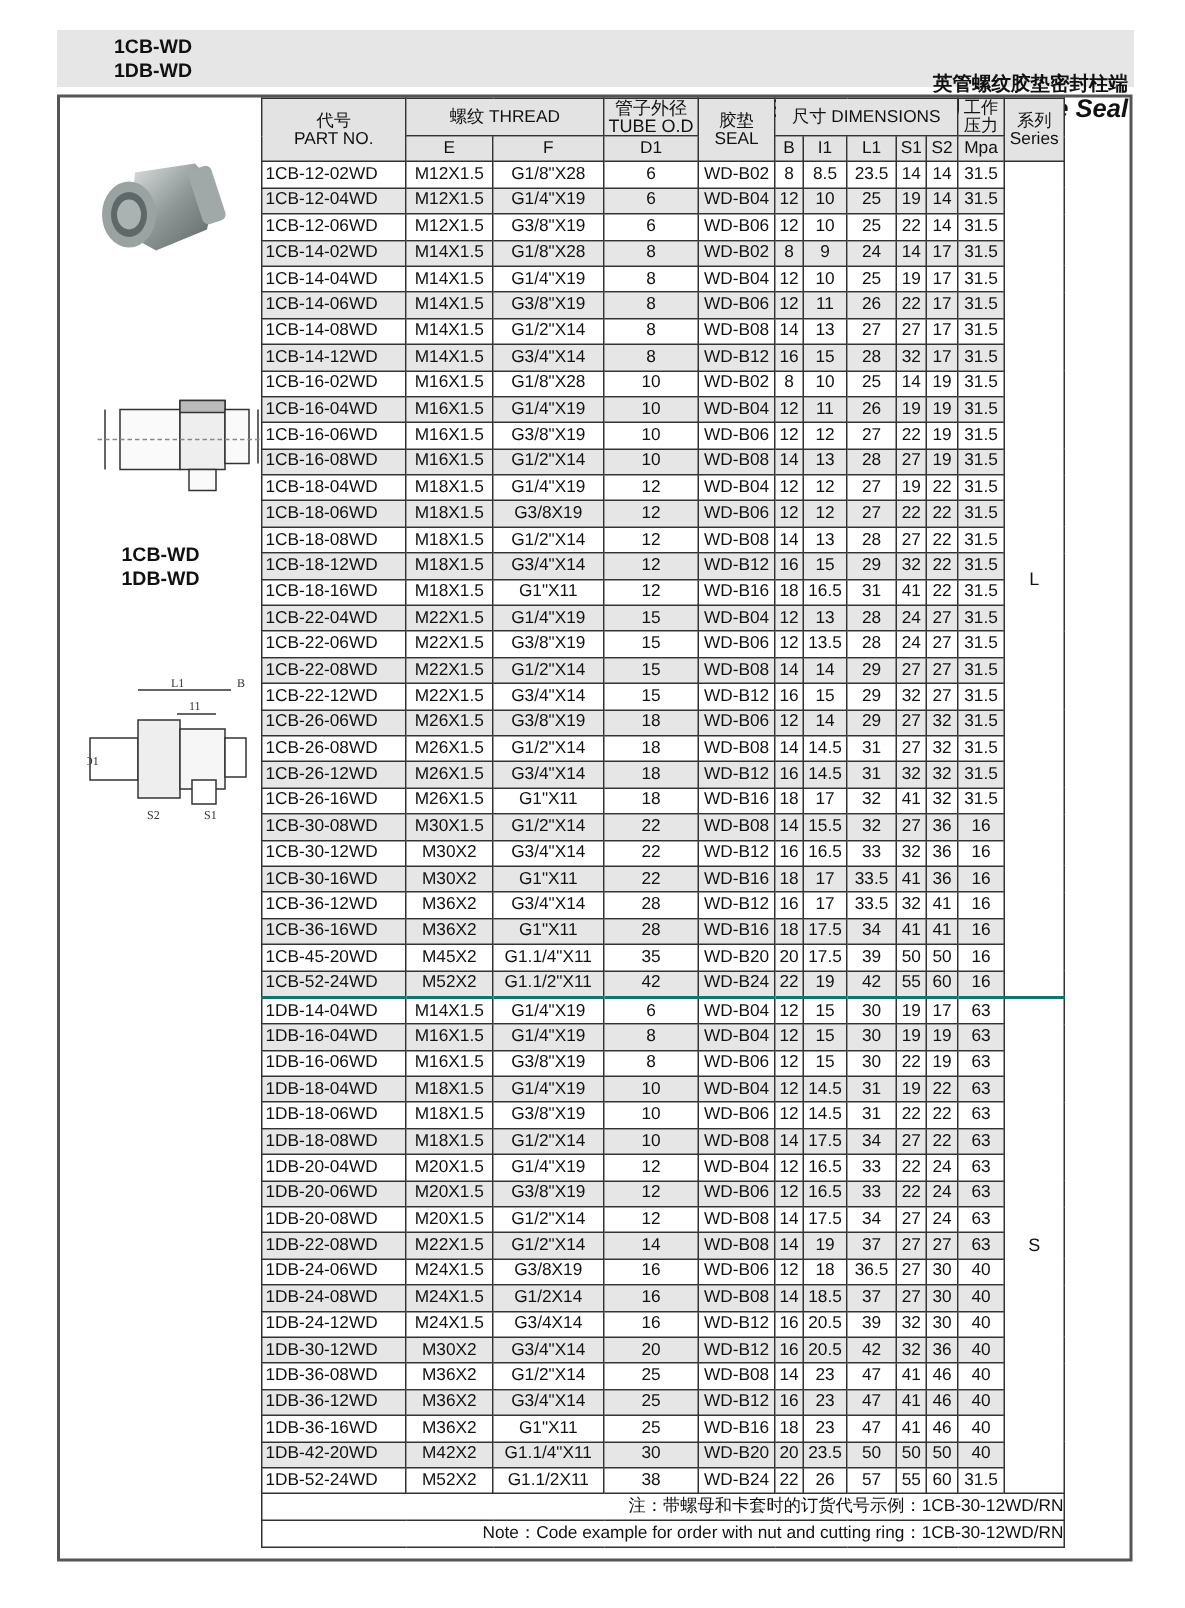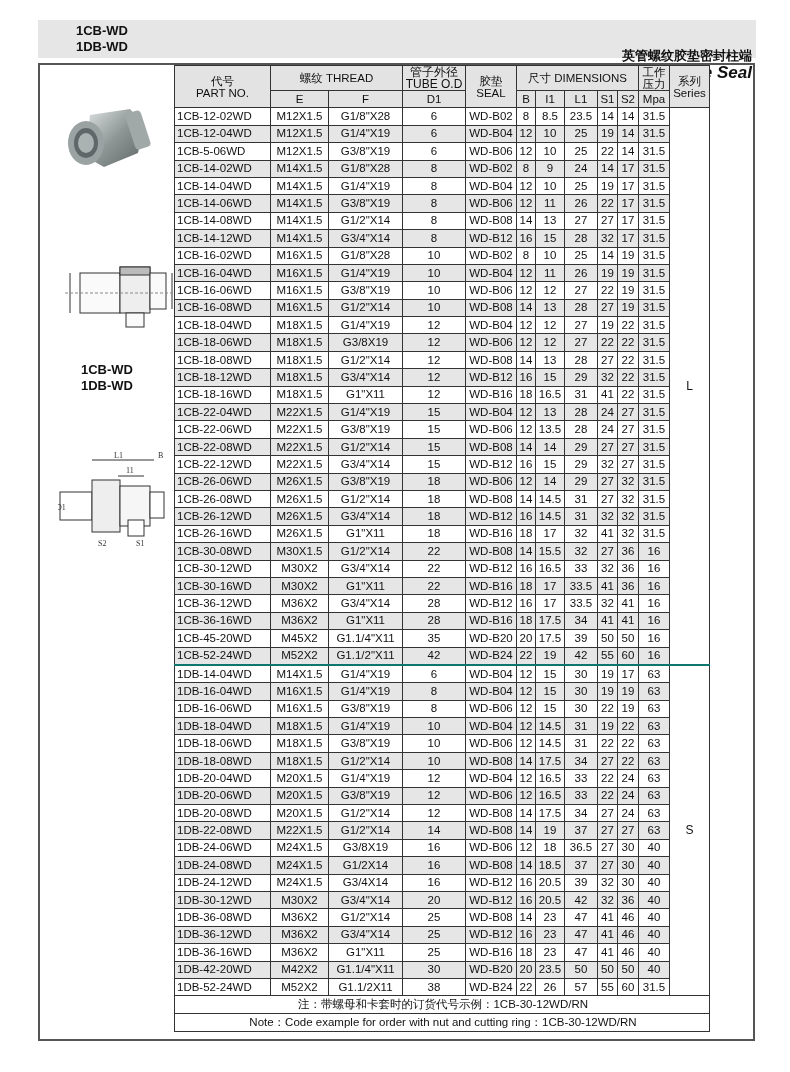--- a/index.html
+++ b/index.html
@@ -15,21 +15,21 @@
   .draw1{position:absolute;left:20px;top:190px;width:115px;height:75px;}
   .draw2{position:absolute;left:18px;top:385px;width:120px;height:100px;}
   .lbl{position:absolute;left:0;width:134px;text-align:center;font-weight:bold;font-size:13px;line-height:16px;}
   table{position:absolute;left:174px;top:65px;border-collapse:collapse;font-size:11.5px;table-layout:fixed;}
   td,th{border:1px solid #333;padding:0;text-align:center;white-space:nowrap;overflow:hidden;height:16.4px;line-height:15px;}
   th{background:#e3e3e3;font-weight:normal;font-size:11.5px;line-height:12px;}
   tr.g td.d{background:#e6e6e6;}
   td.pn{text-align:left;padding-left:2px;}
   td.series{background:#fff;vertical-align:middle;font-size:12px;}
   tr.sep td{border-top:2px solid #0f766e;}
-  td.note{text-align:center;padding-left:2px;font-size:11.5px;height:17px;}
+  td.note{text-align:right;padding-left:2px;font-size:11.5px;height:17px;}
 </style>
 </head>
 <body>
 
 <div class="hdr">
   <div class="codes">
     <div>1CB-WD</div>
     <div>1DB-WD</div>
   </div>
   <div class="titles">
@@ -153,21 +153,21 @@
         <td class="d">6</td>
         <td class="d">WD-B04</td>
         <td class="d">12</td>
         <td class="d">10</td>
         <td class="d">25</td>
         <td class="d">19</td>
         <td class="d">14</td>
         <td class="d">31.5</td>
       </tr>
       <tr>
-        <td class="d pn">1CB-5-06WD</td>
+        <td class="d pn">1CB-12-06WD</td>
         <td class="d">M12X1.5</td>
         <td class="d">G3/8"X19</td>
         <td class="d">6</td>
         <td class="d">WD-B06</td>
         <td class="d">12</td>
         <td class="d">10</td>
         <td class="d">25</td>
         <td class="d">22</td>
         <td class="d">14</td>
         <td class="d">31.5</td>

